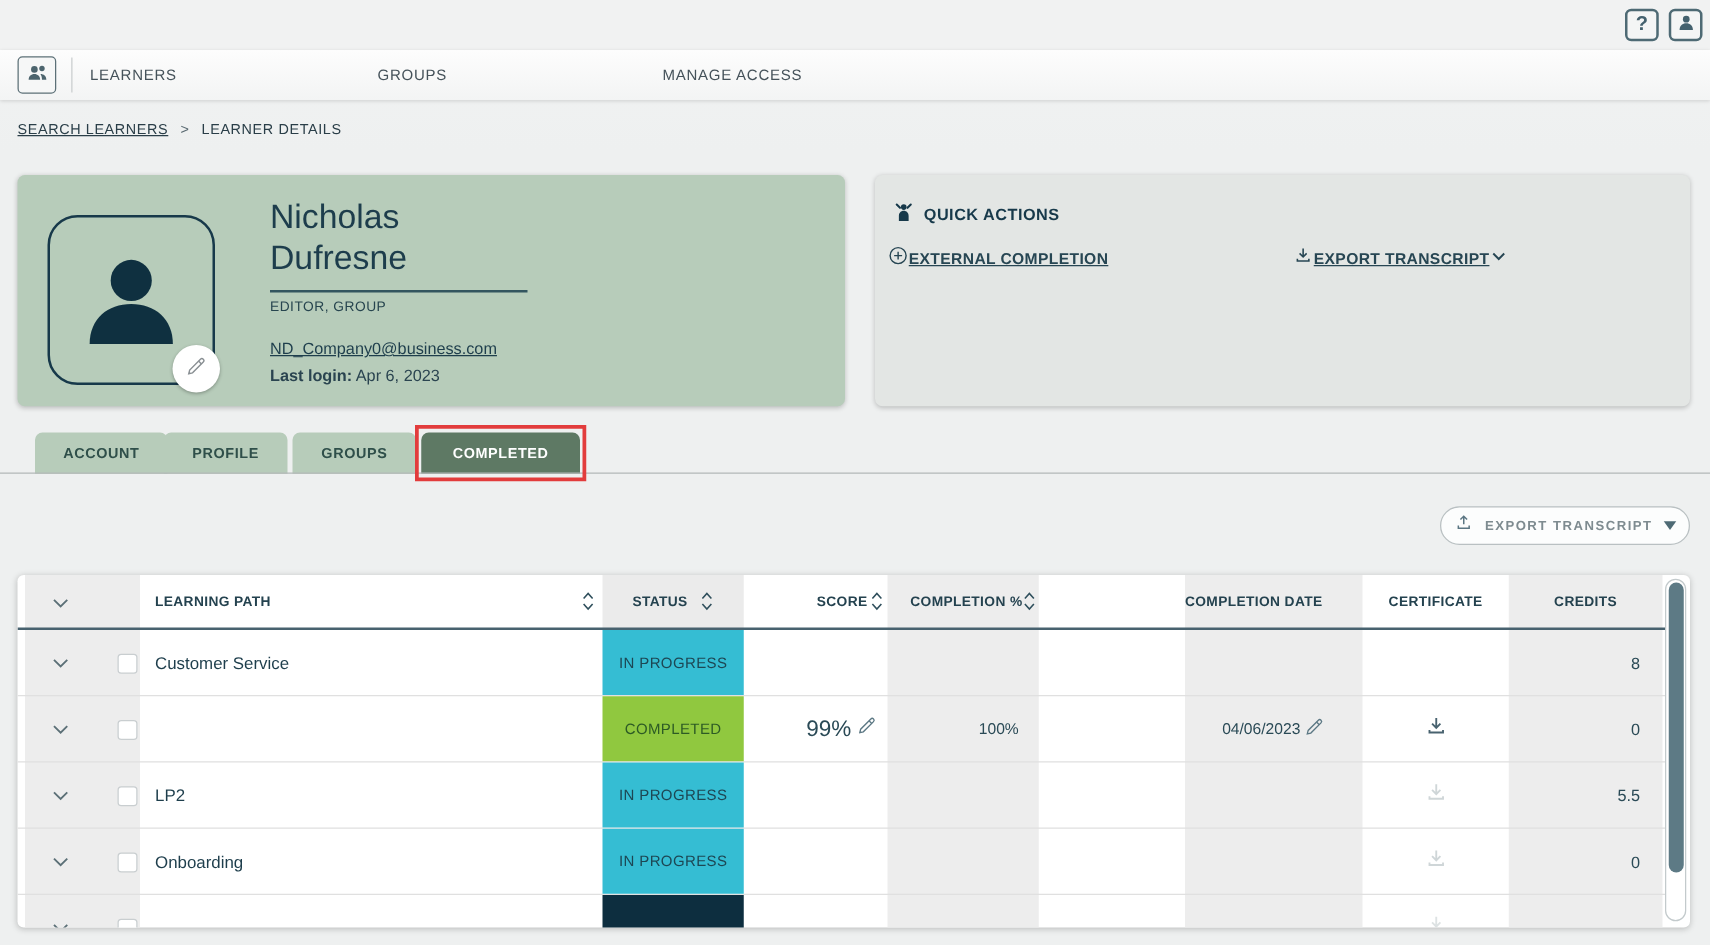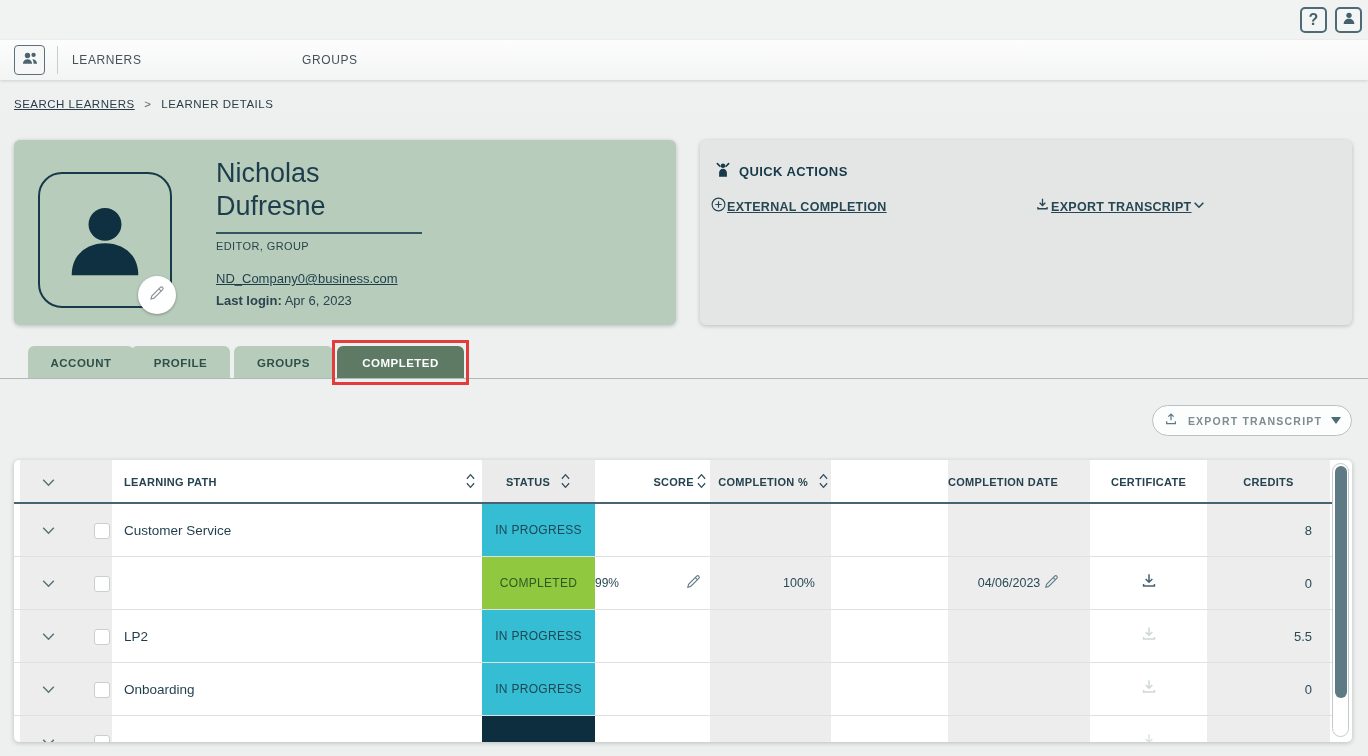--- a/index.html
+++ b/index.html
@@ -84,35 +84,35 @@
 
   .thead { position:absolute; left:0; top:0; width:1330px; height:44px; border-bottom:2px solid #48626f; }
   .th { position:absolute; top:0; height:44px; display:flex; align-items:center; font-size:11px; font-weight:bold;
         letter-spacing:.3px; color:#24424f; }
   .sort svg { width:11px; height:18px; color:#2f4f5c; cursor:pointer; }
   .chev-icon svg { width:17px; height:17px; color:#5c7077; cursor:pointer; }
   .th-expander { left:26px; }
   .th-lp { left:110px; width:352px; justify-content:space-between; }
   .th-status { left:468px; width:113px; justify-content:center; gap:10px; }
   .th-score { left:581px; width:112px; justify-content:flex-end; gap:2px; }
-  .th-pct { left:696px; width:119px; justify-content:flex-end; gap:10px; }
+  .th-pct { left:696px; width:119px; justify-content:flex-end; gap:0; }
   .th-date { left:934px; width:142px; }
   .th-cert { left:1076px; width:117px; justify-content:center; }
   .th-credits { left:1193px; width:123px; justify-content:center; }
 
   .row { position:absolute; left:0; width:1330px; height:53px; border-bottom:1px solid #e0e0e0; }
   .row.r0 { top:44px; } .row.r1 { top:97px; } .row.r2 { top:150px; } .row.r3 { top:203px; } .row.r4 { top:256px; border-bottom:none; }
   .row .chev-icon { position:absolute; left:26px; top:18px; }
   .checkbox { position:absolute; left:80px; top:19px; width:16px; height:16px; background:#fff; border:1px solid #c9ced0;
               border-radius:3px; cursor:pointer; }
   .cell-name { position:absolute; left:110px; top:0; height:100%; display:flex; align-items:center; font-size:13.5px; color:#1e3e4c; }
   .cell-status { position:absolute; left:468px; top:0; width:113px; height:100%; display:flex; align-items:center;
                  justify-content:center; font-size:12px; letter-spacing:.3px; }
   .cell-score { position:absolute; left:581px; top:0; width:115px; height:100%; display:flex; align-items:center;
-                justify-content:space-between; padding-right:8px; gap:4px; font-size:12px; color:#2a4a56; }
+                justify-content:flex-end; padding-right:8px; gap:4px; font-size:18px; color:#2a4a56; }
   .cell-pct { position:absolute; left:696px; top:0; width:121px; height:100%; display:flex; align-items:center;
               justify-content:flex-end; padding-right:16px; font-size:12.5px; color:#2a4a56; }
   .cell-date { position:absolute; left:934px; top:0; width:142px; height:100%; display:flex; align-items:center;
                justify-content:center; gap:3px; font-size:12.5px; color:#2a4a56; }
   .cell-cert { position:absolute; left:1076px; top:0; width:117px; height:100%; display:flex; align-items:center; justify-content:center; }
   .cell-credits { position:absolute; left:1193px; top:0; width:123px; height:100%; display:flex; align-items:center;
                   justify-content:flex-end; padding-right:18px; font-size:13px; color:#2a4a56; }
   .pencil-icon svg { width:17px; height:17px; color:#5c7884; cursor:pointer; }
   .cert-icon { cursor:pointer; }
   .cert-icon svg { width:20px; height:20px; }
@@ -146,20 +146,21 @@
       <span><svg viewBox="0 0 24 24" fill="currentColor">
             <circle cx="9" cy="9" r="3.2"></circle>
             <path d="M3.5 19c0-3.4 2.4-5.5 5.5-5.5s5.5 2.1 5.5 5.5z"></path>
             <circle cx="16.3" cy="8.2" r="2.6"></circle>
             <path d="M14.8 13.4c3.2 0 5.7 2 5.7 5.6h-4.2c0-2.3-.5-4.2-1.5-5.6z"></path>
           </svg></span>
     </div>
     <div class="nav-divider"></div>
     <div class="nav-item n0">LEARNERS</div>
     <div class="nav-item n1">GROUPS</div>
+    <div class="nav-item n2">MANAGE ACCESS</div>
   </div>
 
   <div class="breadcrumb">
     <span class="link">SEARCH LEARNERS</span>
     <span class="sep">&gt;</span>
     <span>LEARNER DETAILS</span>
   </div>
 
   <div class="card profile-card">
     <div class="avatar-box">

